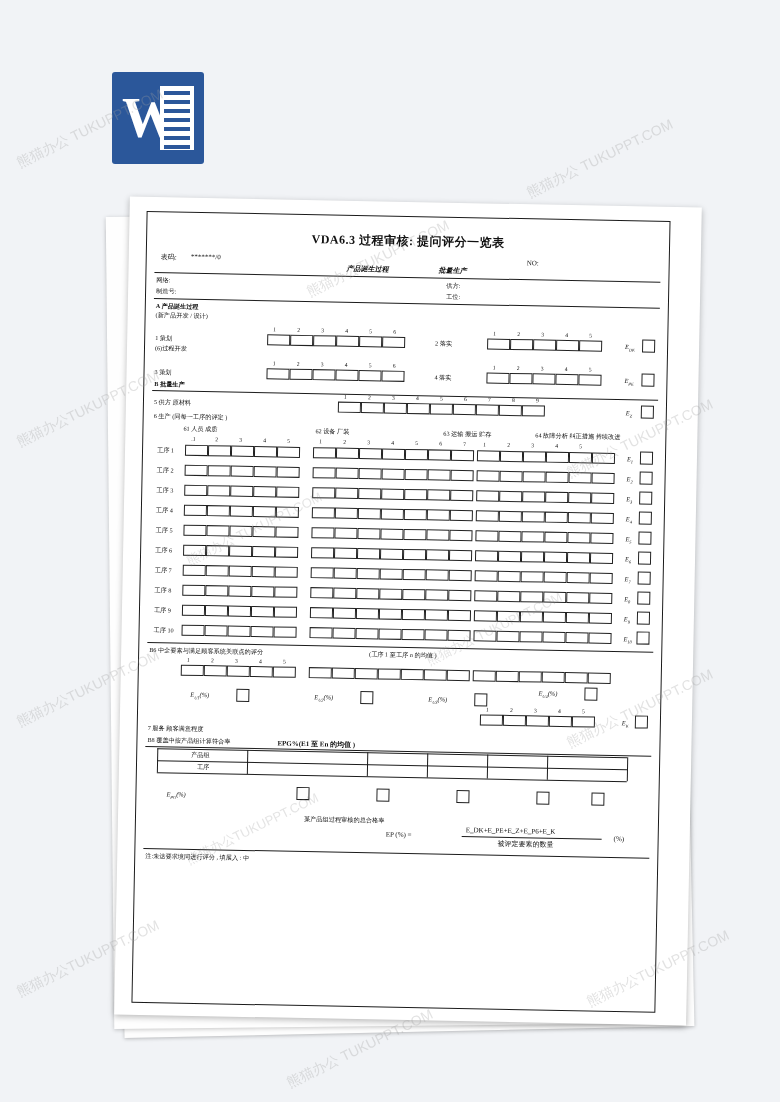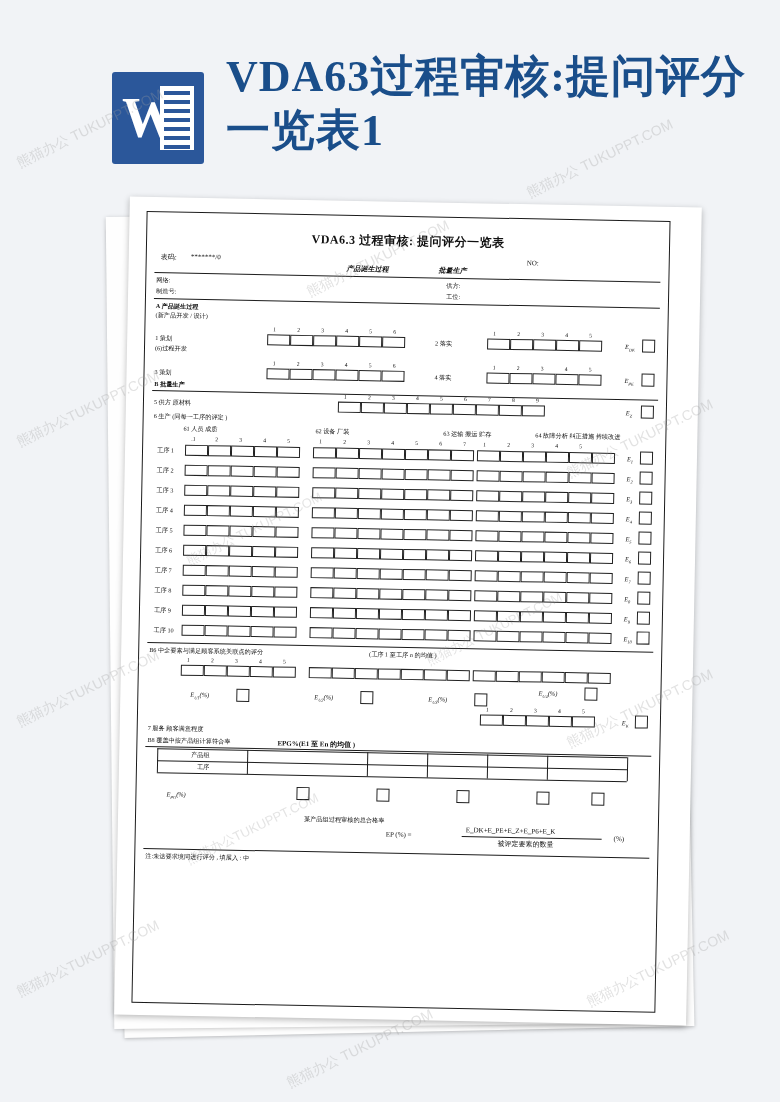--- a/index.html
+++ b/index.html
@@ -103,21 +103,20 @@
     <div class="doc">
         <i></i>
         <i></i>
         <i></i>
         <i></i>
         <i></i>
         <i></i>
         <i></i>
       </div>
   </div>
-  <div class="title">VDA63过程审核:提问评分一览表1</div>
 </div>
 
 <div class="paper-stack">
   <div class="sheet-back2"></div>
   <div class="sheet-back1"></div>
   <div class="sheet">
     <div class="page">
 
       <div class="doc-title">VDA6.3 过程审核: 提问评分一览表</div>
 

